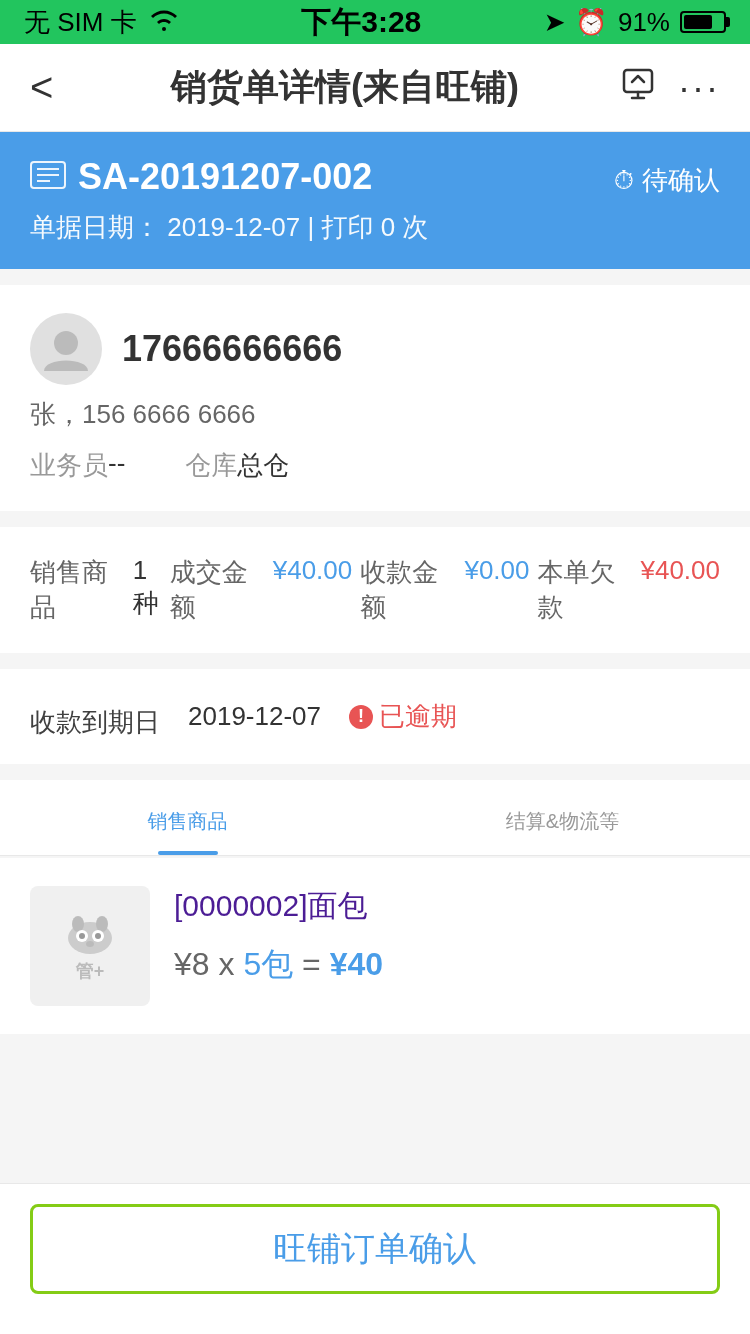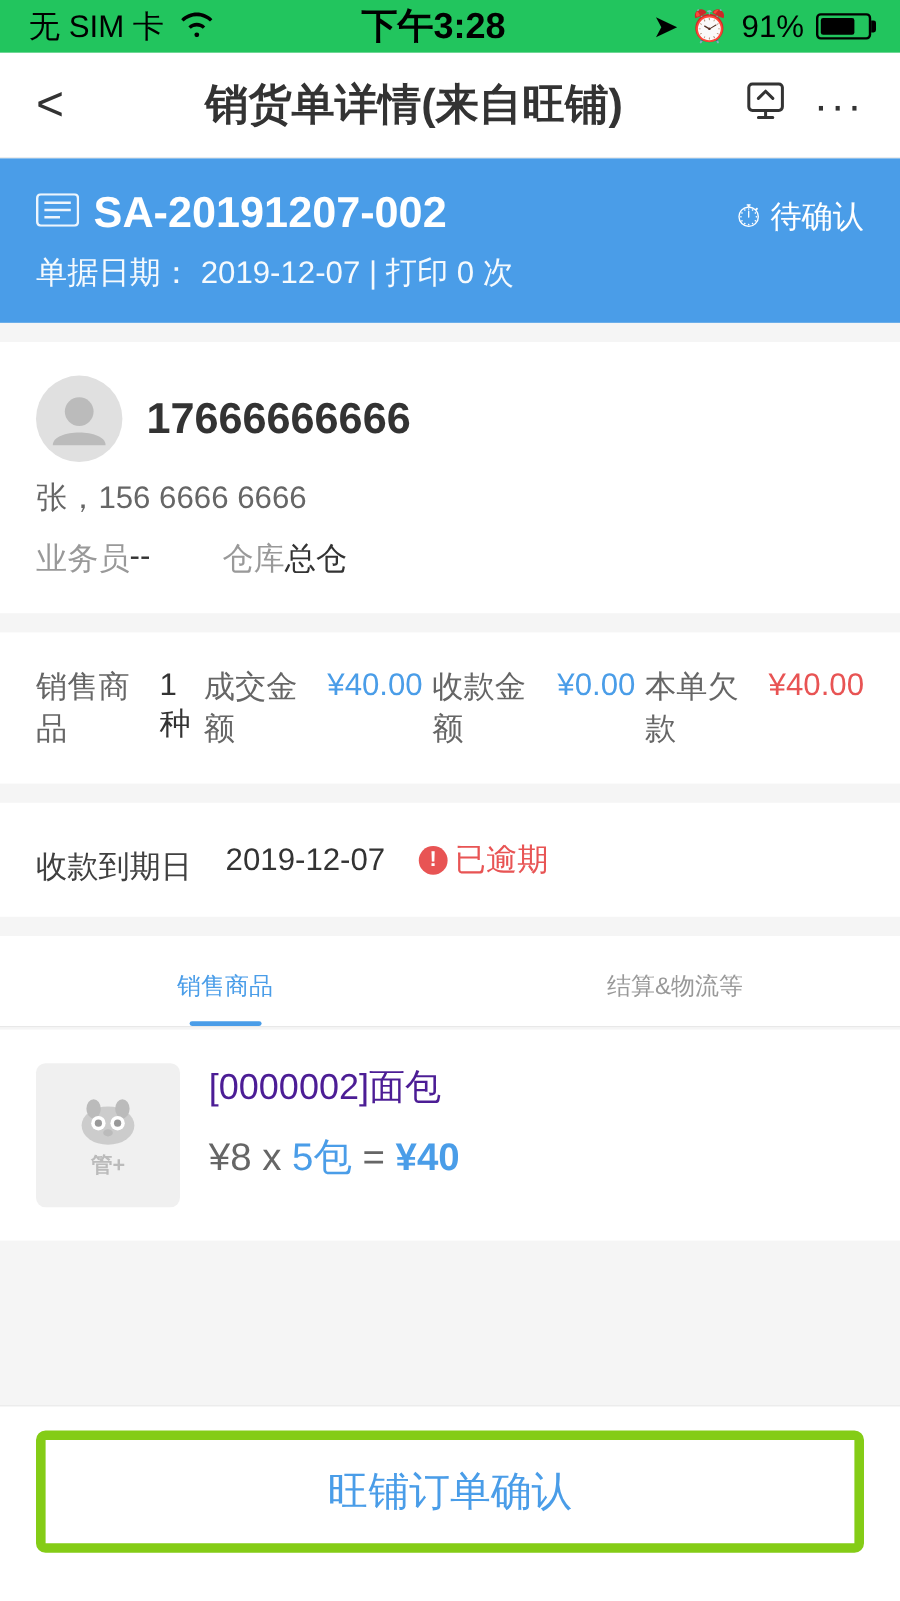--- a/index.html
+++ b/index.html
@@ -343,22 +343,22 @@
       position: fixed;
       bottom: 0;
       left: 0;
       width: 750px;
       background: #fff;
       padding: 20px 30px 40px;
       border-top: 1px solid #e8e8e8;
     }
     .confirm-button {
       width: 100%;
-      height: 102px;
-      border: 8px solid #84cc16;
+      height: 90px;
+      border: 3px solid #84cc16;
       background: #fff;
       border-radius: 8px;
       font-size: 34px;
       color: #4a9de8;
       font-weight: 500;
       cursor: pointer;
       display: flex;
       align-items: center;
       justify-content: center;
     }

